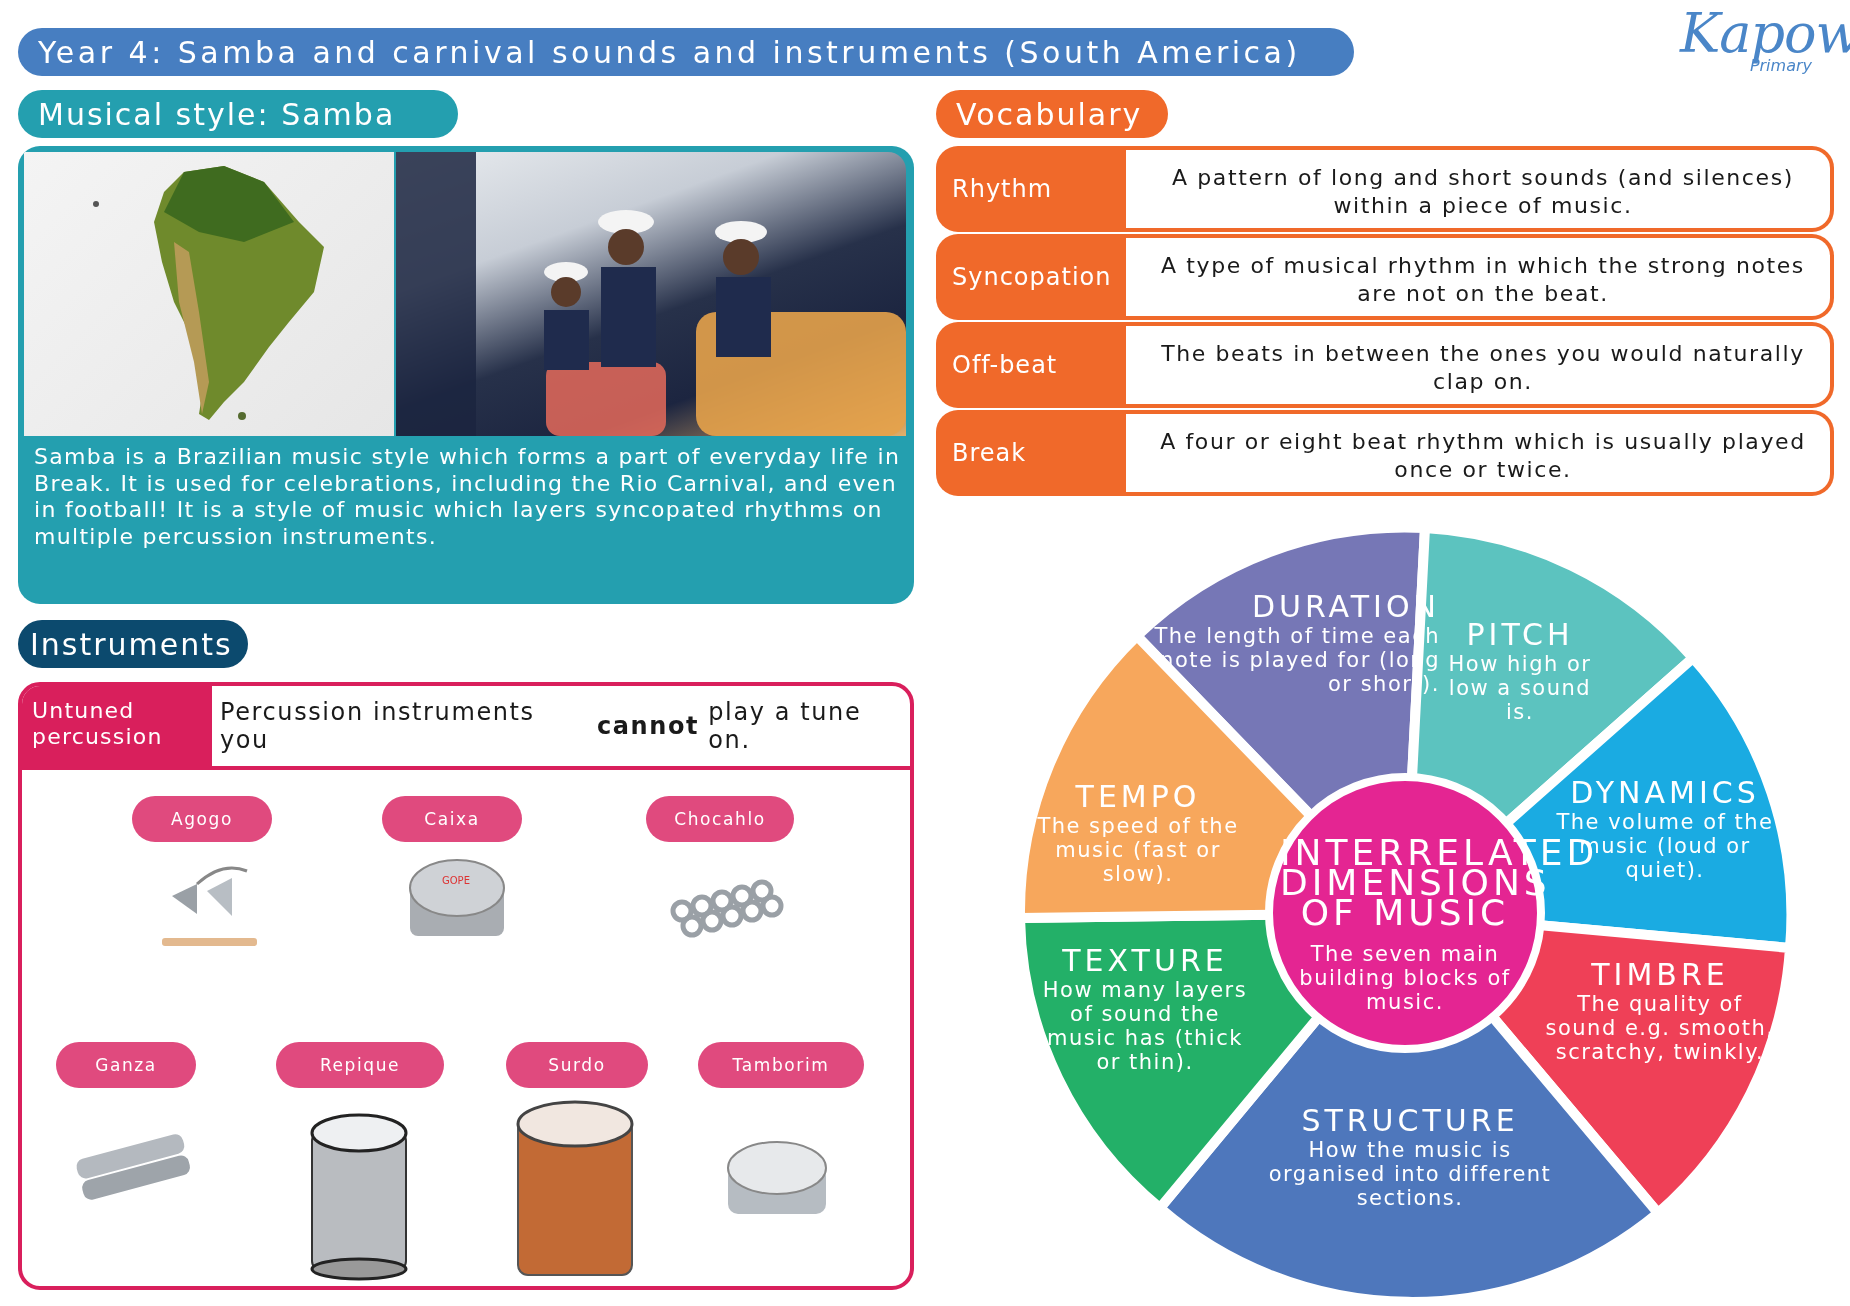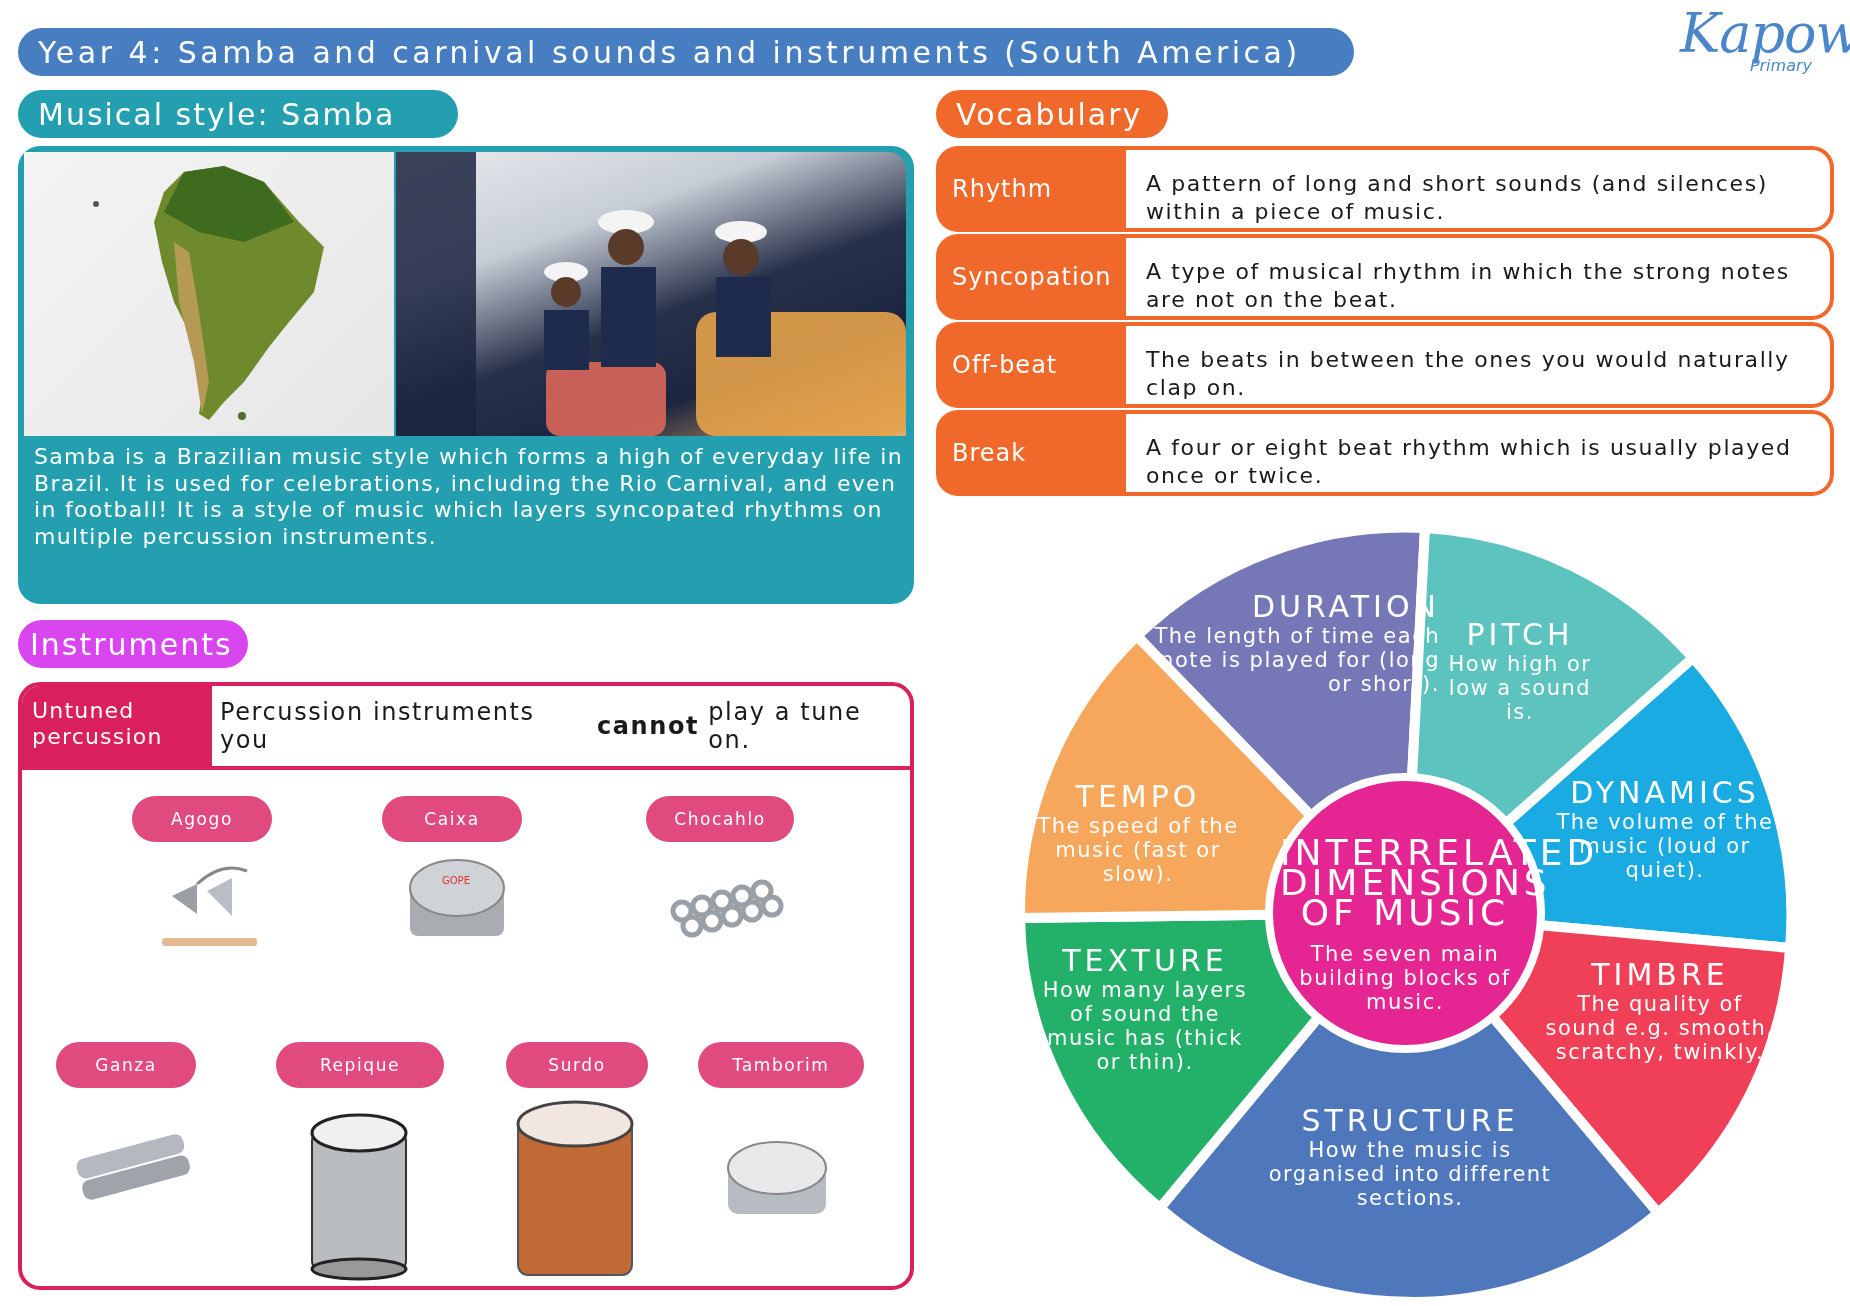--- a/index.html
+++ b/index.html
@@ -11,42 +11,42 @@
       display: flex; align-items: center; padding-left: 20px;
       letter-spacing: 2px;
     }
     #title-bar { left: 18px; top: 28px; width: 1336px; height: 48px; background: #477ec1; font-size: 30px; letter-spacing: 3.5px; }
     #logo { position: absolute; left: 1680px; top: 4px; width: 150px; height: 80px; color: #4a86c8; }
     #logo .k { font-family: "DejaVu Serif", serif; font-style: italic; font-size: 54px; line-height: 60px; letter-spacing: -1px; }
     #logo .p { position: absolute; right: 18px; top: 52px; font-size: 16px; font-style: italic; }
 
     #style-heading { left: 18px; top: 90px; width: 440px; height: 48px; background: #249faf; font-size: 30px; }
     #vocab-heading { left: 936px; top: 90px; width: 232px; height: 48px; background: #f0692a; font-size: 30px; }
-    #instr-heading { left: 18px; top: 620px; width: 230px; height: 48px; background: #d946ef; font-size: 30px; padding-left: 12px; }
+    #instr-heading { left: 18px; top: 620px; width: 230px; height: 48px; background: #0c4a6e; font-size: 30px; padding-left: 12px; }
 
     
     #style-panel {
       position: absolute; left: 18px; top: 146px; width: 896px; height: 458px;
       background: #249faf; border-radius: 22px; overflow: hidden;
     }
     .photo { position: absolute; top: 6px; height: 284px; overflow: hidden; }
     #map-photo { left: 6px; width: 370px; background: linear-gradient(135deg,#f4f4f4,#e6e6e6); }
     #band-photo { left: 378px; width: 510px; background: linear-gradient(160deg,#e9ecef 0%,#c7cdd6 30%,#27314a 55%,#1c2540 75%,#e4b06a 100%); border-top-right-radius: 18px; }
     #style-text { position: absolute; left: 16px; top: 298px; width: 870px; color: #fff; font-size: 22px; line-height: 26.5px; letter-spacing: 1.3px; }
 
     
     #vocab-list { position: absolute; left: 936px; top: 146px; width: 898px; }
     .vocab-row {
       position: relative; height: 86px; margin-bottom: 2px;
       background: #f0692a; border-radius: 22px; display: flex;
     }
     .vocab-term { width: 190px; color: #fff; font-size: 24px; letter-spacing: 1px; display: flex; align-items: center; padding-left: 16px; }
     .vocab-def {
       flex: 1; background: #fff; margin: 4px 4px 4px 0; border-radius: 0 18px 18px 0;
-      font-size: 22px; line-height: 28px; letter-spacing: 1.6px; padding: 20px 10px 0 20px;
+      font-size: 22px; line-height: 28px; letter-spacing: 1.6px; padding: 14px 10px 0 20px; text-align: center;
     }
 
     
     #instr-panel {
       position: absolute; left: 18px; top: 682px; width: 896px; height: 608px;
       border: 4px solid #d91f5c; border-radius: 22px; overflow: hidden;
     }
     #untuned-row { display: flex; height: 84px; border-bottom: 4px solid #d91f5c; }
     #untuned-label { width: 190px; background: #d91f5c; color: #fff; font-size: 22px; line-height: 26px; letter-spacing: 1.2px; padding: 12px 0 0 10px; }
     #untuned-def { flex: 1; display: flex; align-items: center; padding-left: 8px; font-size: 24px; letter-spacing: 1.6px; }
@@ -100,21 +100,21 @@
       <ellipse cx="170" cy="120" rx="22" ry="10" fill="#f4f4f4"></ellipse>
       <circle cx="230" cy="95" r="18" fill="#5a3b2a"></circle>
       <circle cx="345" cy="105" r="18" fill="#5a3b2a"></circle>
       <circle cx="170" cy="140" r="15" fill="#5a3b2a"></circle>
       <rect x="205" y="115" width="55" height="100" fill="#1f2b4d"></rect>
       <rect x="320" y="125" width="55" height="80" fill="#1f2b4d"></rect>
       <rect x="148" y="158" width="45" height="60" fill="#1f2b4d"></rect>
       <rect x="0" y="0" width="80" height="284" fill="#1b2540" opacity="0.85"></rect>
     </svg>
   </div>
-  <div id="style-text">Samba is a Brazilian music style which forms a high of everyday life in Brazil. It is used for celebrations, including the Rio Carnival, and even in football! It is a style of music which layers syncopated rhythms on multiple percussion instruments.</div>
+  <div id="style-text">Samba is a Brazilian music style which forms a part of everyday life in Break. It is used for celebrations, including the Rio Carnival, and even in football! It is a style of music which layers syncopated rhythms on multiple percussion instruments.</div>
 </div>
 
 <div id="vocab-heading" class="pill">
   <span>Vocabulary</span>
 </div>
 <div id="vocab-list">
   <div class="vocab-row">
     <div class="vocab-term">Rhythm</div>
     <div class="vocab-def">A pattern of long and short sounds (and silences) within a piece of music.</div>
   </div>

